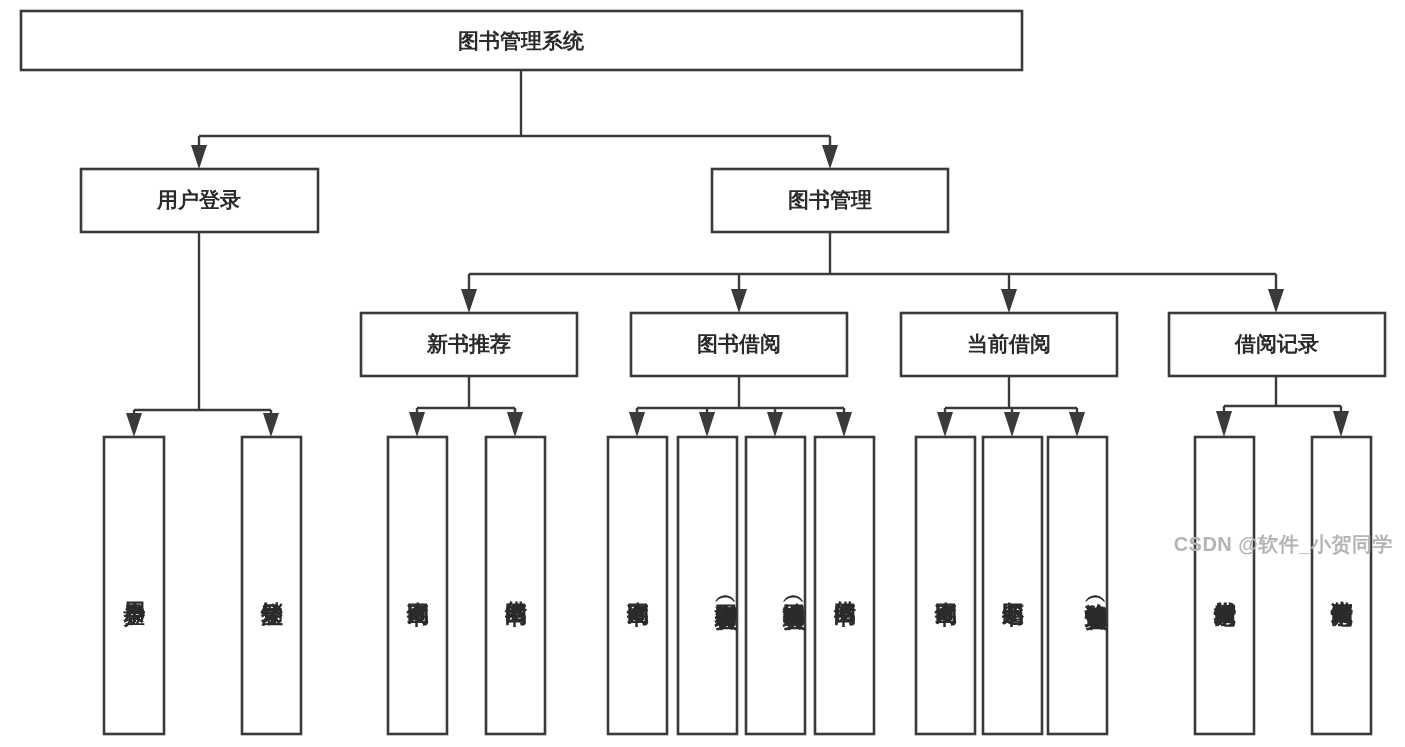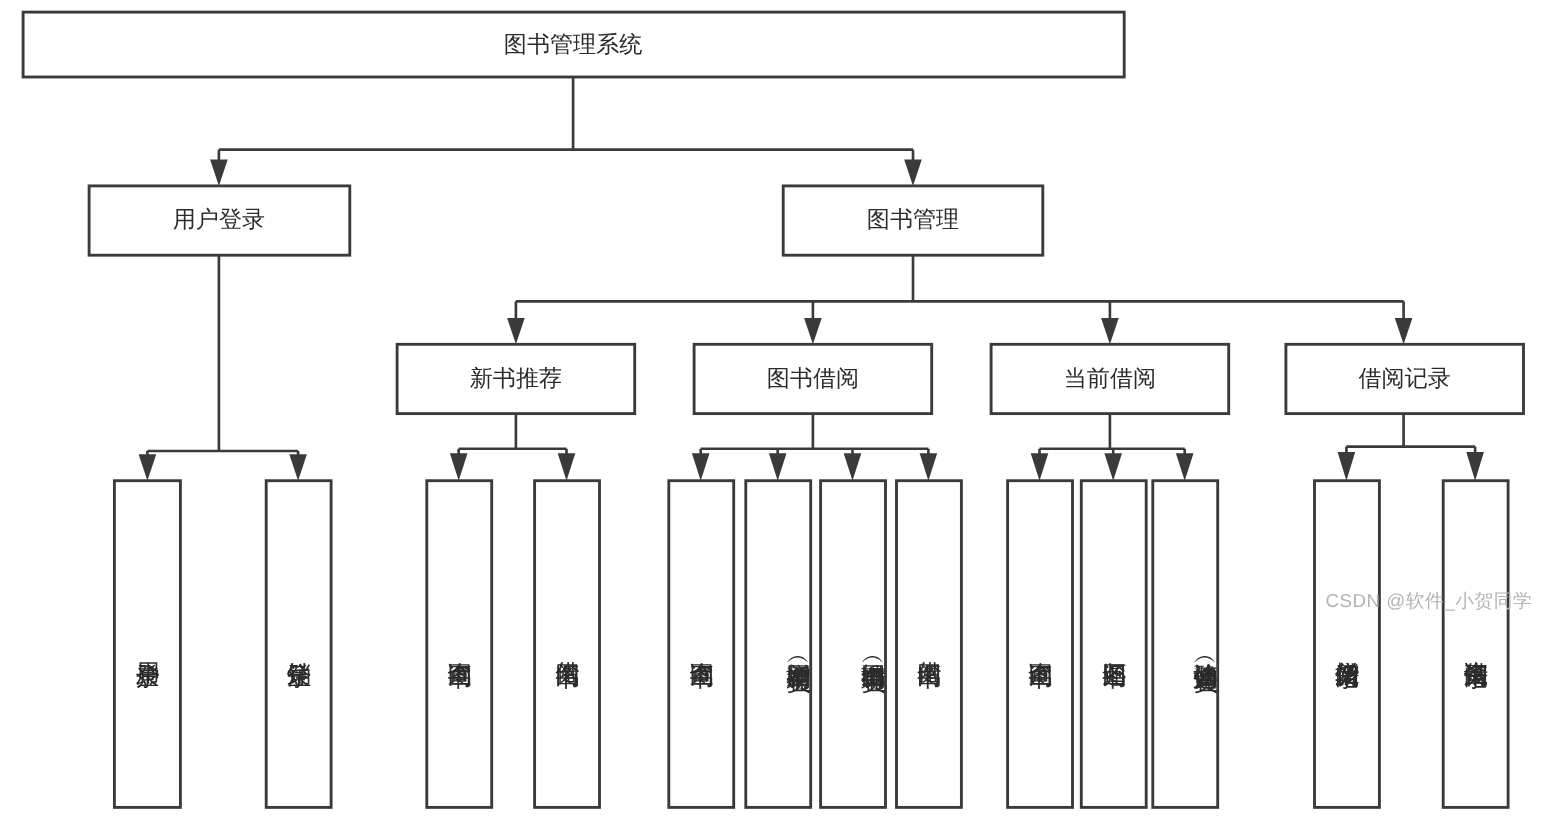--- a/index.html
+++ b/index.html
@@ -11,20 +11,21 @@
     width: 1405px;
     height: 747px;
     font-family: "Liberation Sans", "DejaVu Sans", sans-serif;
     overflow: hidden;
     position: relative;
   }
   #diagram-root {
     position: relative;
     width: 1405px;
     height: 564px;
+    font-weight: bold;
   }
   svg.flow {
     position: absolute;
     top: 0;
     left: 0;
     width: 1405px;
     height: 747px;
   }
   .node-box {
     fill: #ffffff;
@@ -61,21 +62,21 @@
     justify-content: center;
     letter-spacing: 1px;
     white-space: nowrap;
     pointer-events: none;
   }
   .watermark {
     position: absolute;
     right: 12px;
     bottom: 6px;
     font-family: "Liberation Sans", "DejaVu Sans", sans-serif;
-    font-size: 17px;
+    font-size: 20px;
     color: #b4b4b4;
     white-space: nowrap;
     letter-spacing: 0.5px;
   }
 </style>
 </head>
 <body>
 
 <div id="diagram-root">
 

